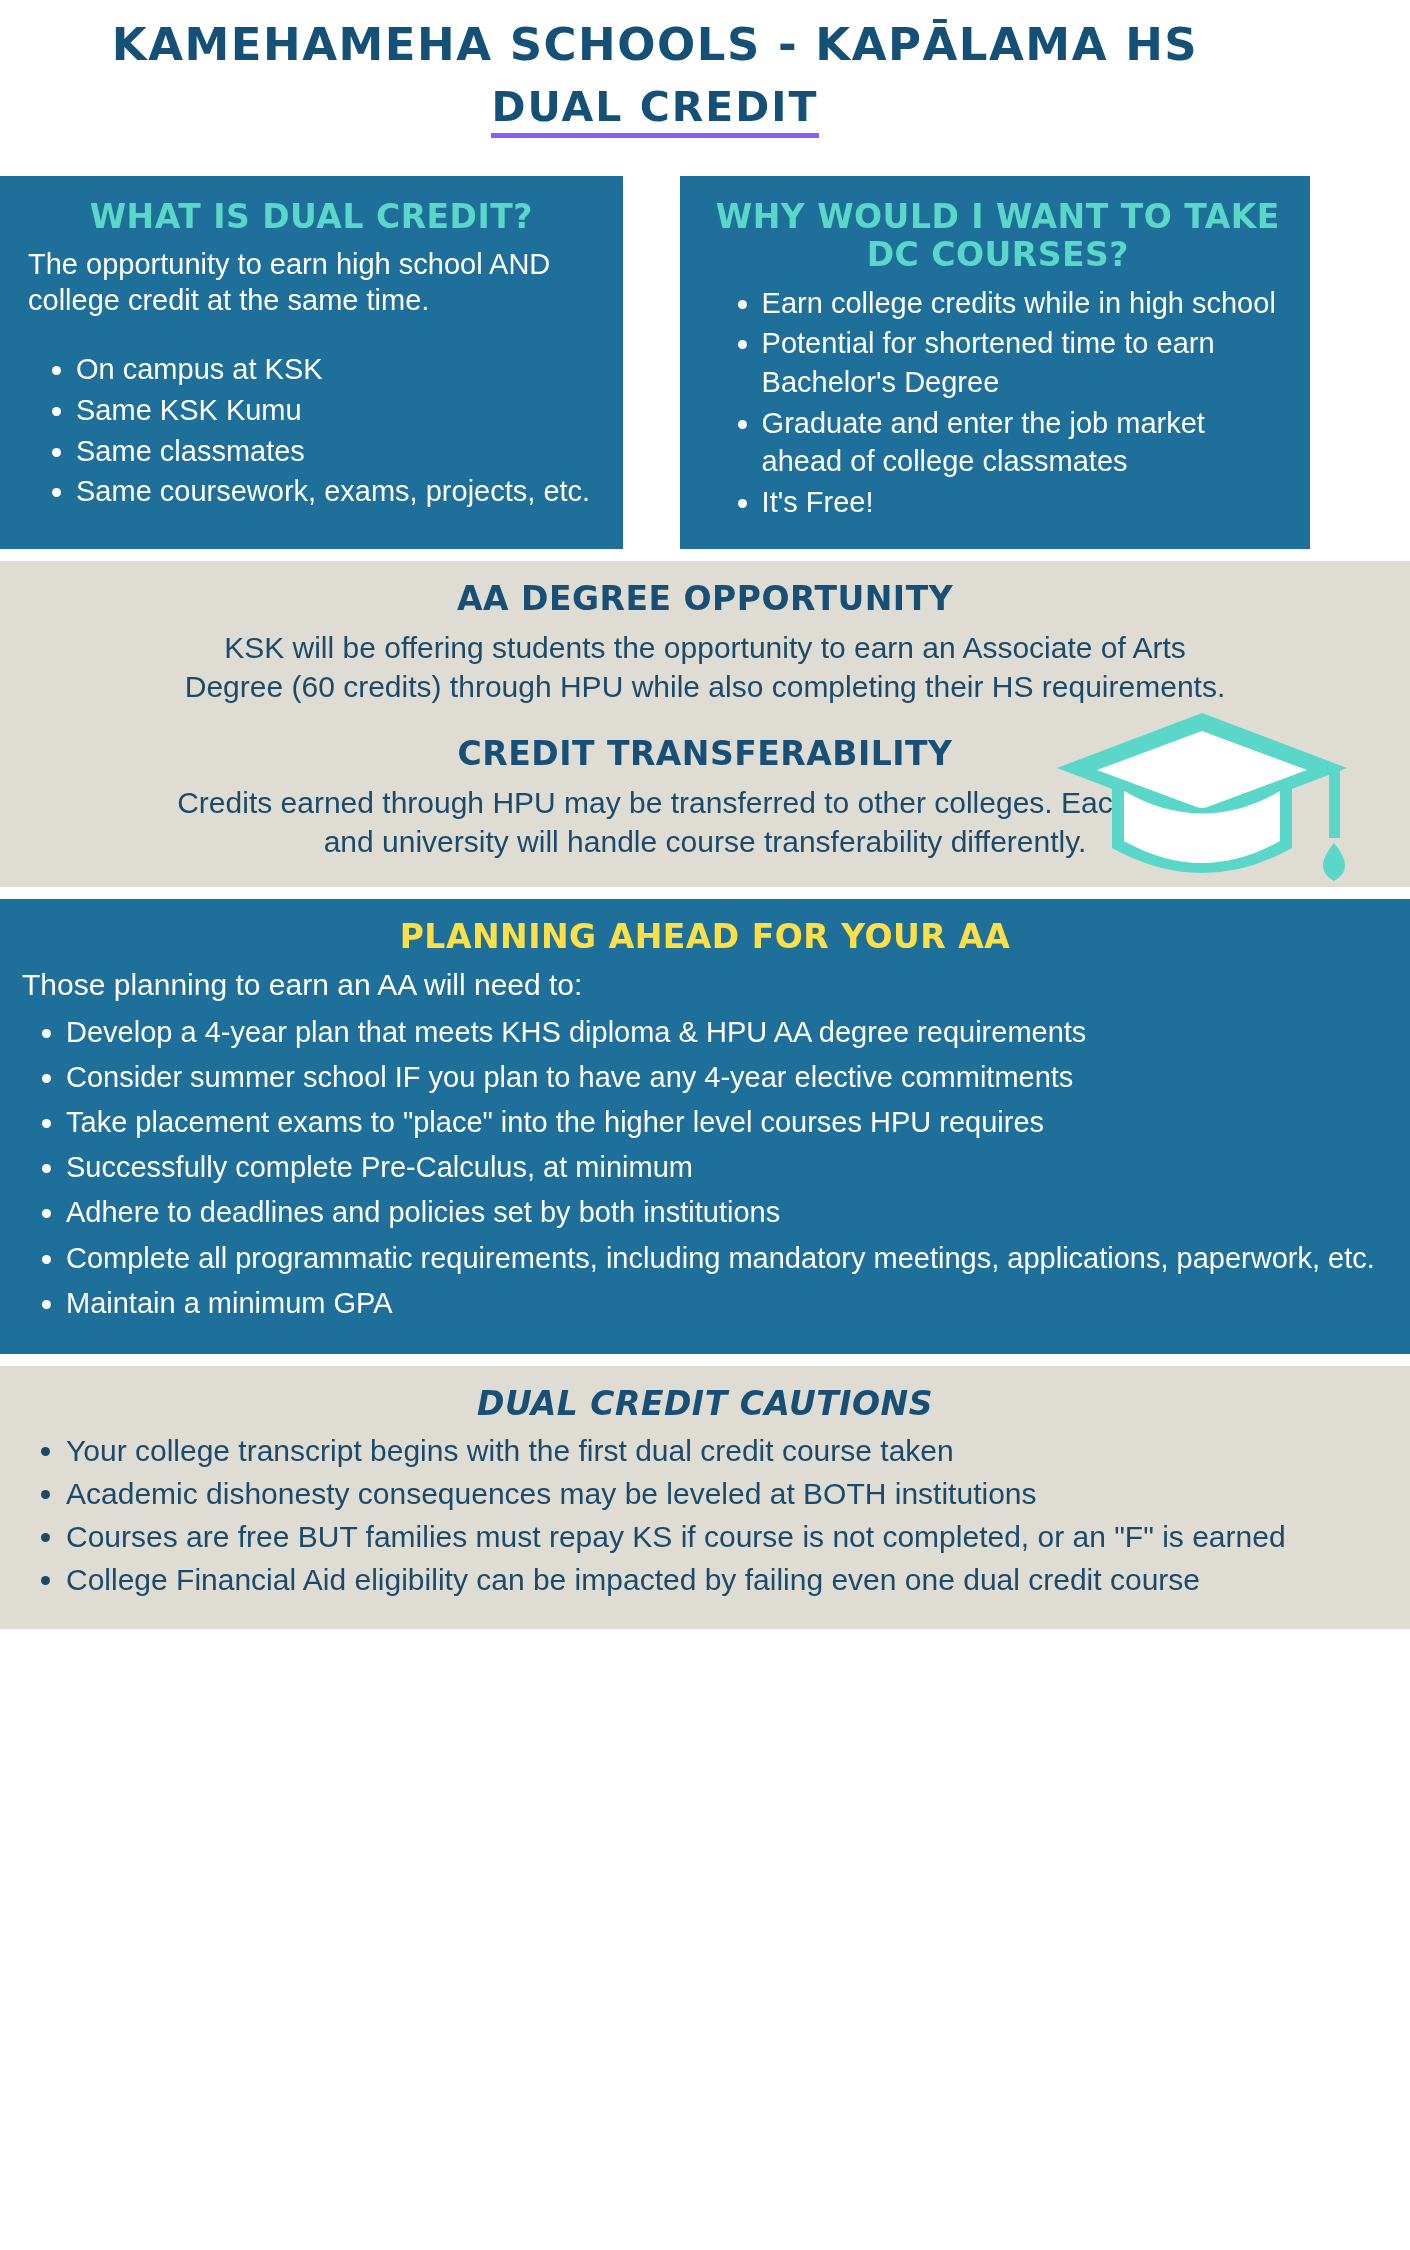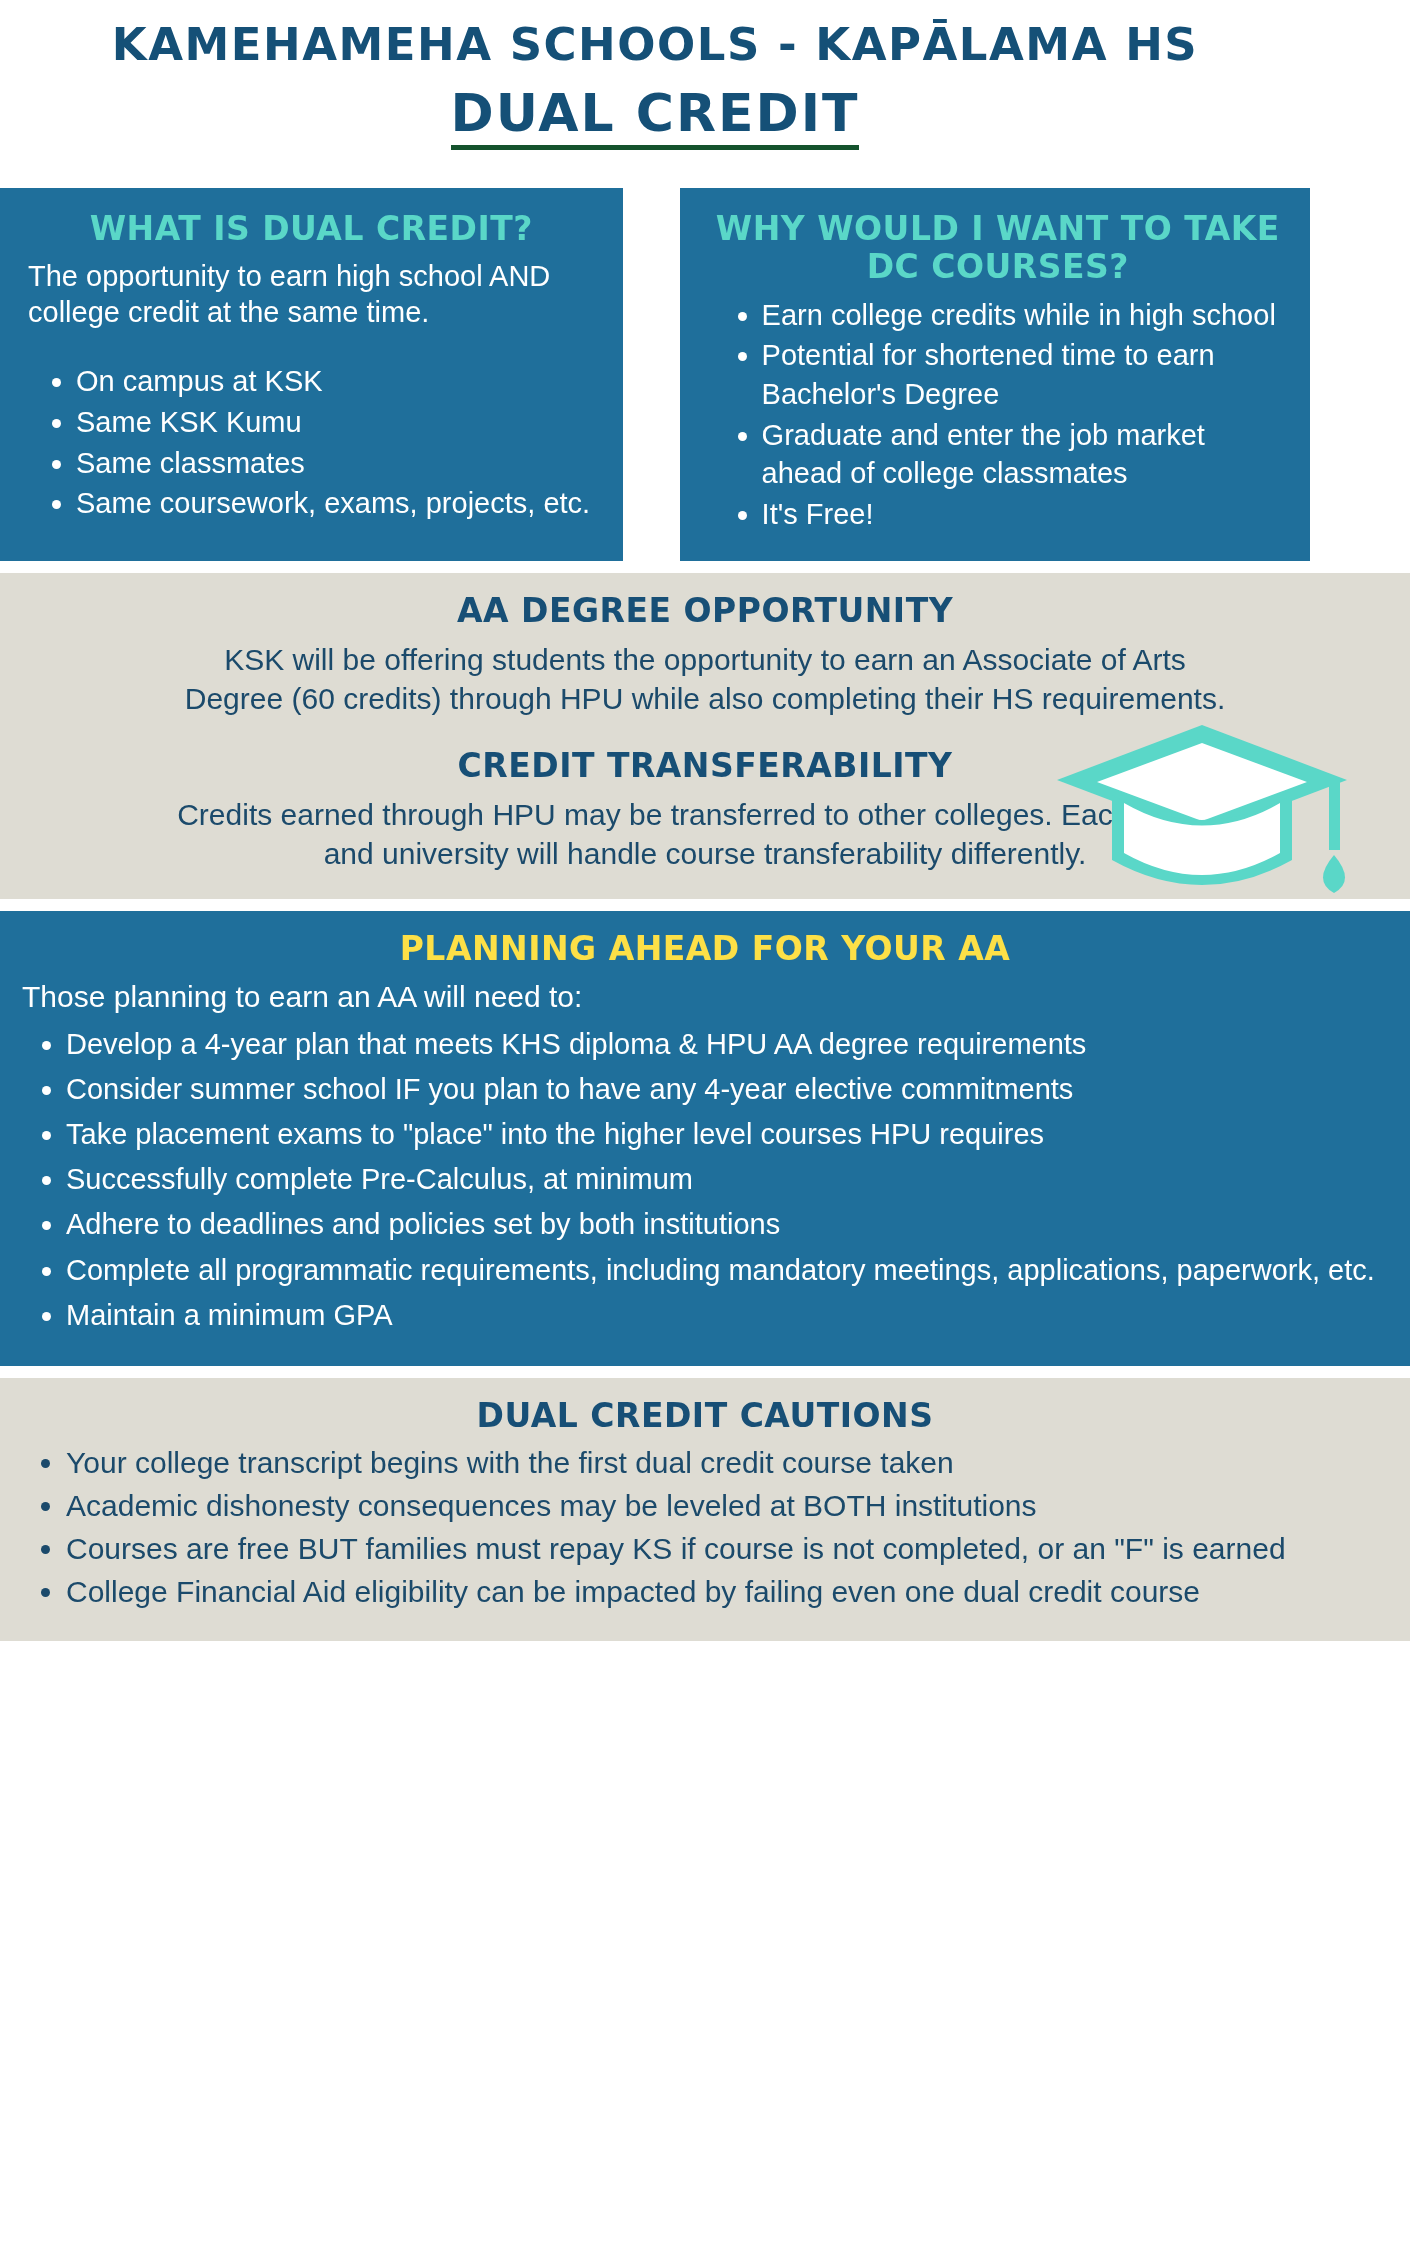--- a/index.html
+++ b/index.html
@@ -30,27 +30,27 @@
   .header h1 {
     margin: 0;
     font-size: 45px;
     letter-spacing: 1.5px;
     font-weight: bold;
     color: #155077;
     font-family: "DejaVu Sans", sans-serif;
   }
   .header h2 {
     margin: 12px 0 0 0;
-    font-size: 52px;
+    font-size: 41px;
     font-weight: bold;
     letter-spacing: 2px;
     color: #155077;
     font-family: "DejaVu Sans", sans-serif;
     display: inline-block;
-    border-bottom: 5px solid #14532d;
+    border-bottom: 5px solid #8b5cf6;
     padding-bottom: 2px;
   }
 
   
   .top-row {
     display: flex;
     gap: 57px;
     margin-top: 32px;
   }
   .panel-blue {
@@ -179,20 +179,21 @@
     width: 1410px;
   }
   .caution-title {
     text-align: center;
     font-size: 33px;
     font-weight: bold;
     letter-spacing: 0.5px;
     color: #174f76;
     font-family: "DejaVu Sans", sans-serif;
     margin: 0 0 8px 0;
+    font-style: italic;
   }
   ul.caution-list {
     margin: 0;
     padding-left: 44px;
     list-style: disc;
   }
   ul.caution-list li {
     font-size: 30px;
     line-height: 1.3;
     margin-bottom: 4px;

